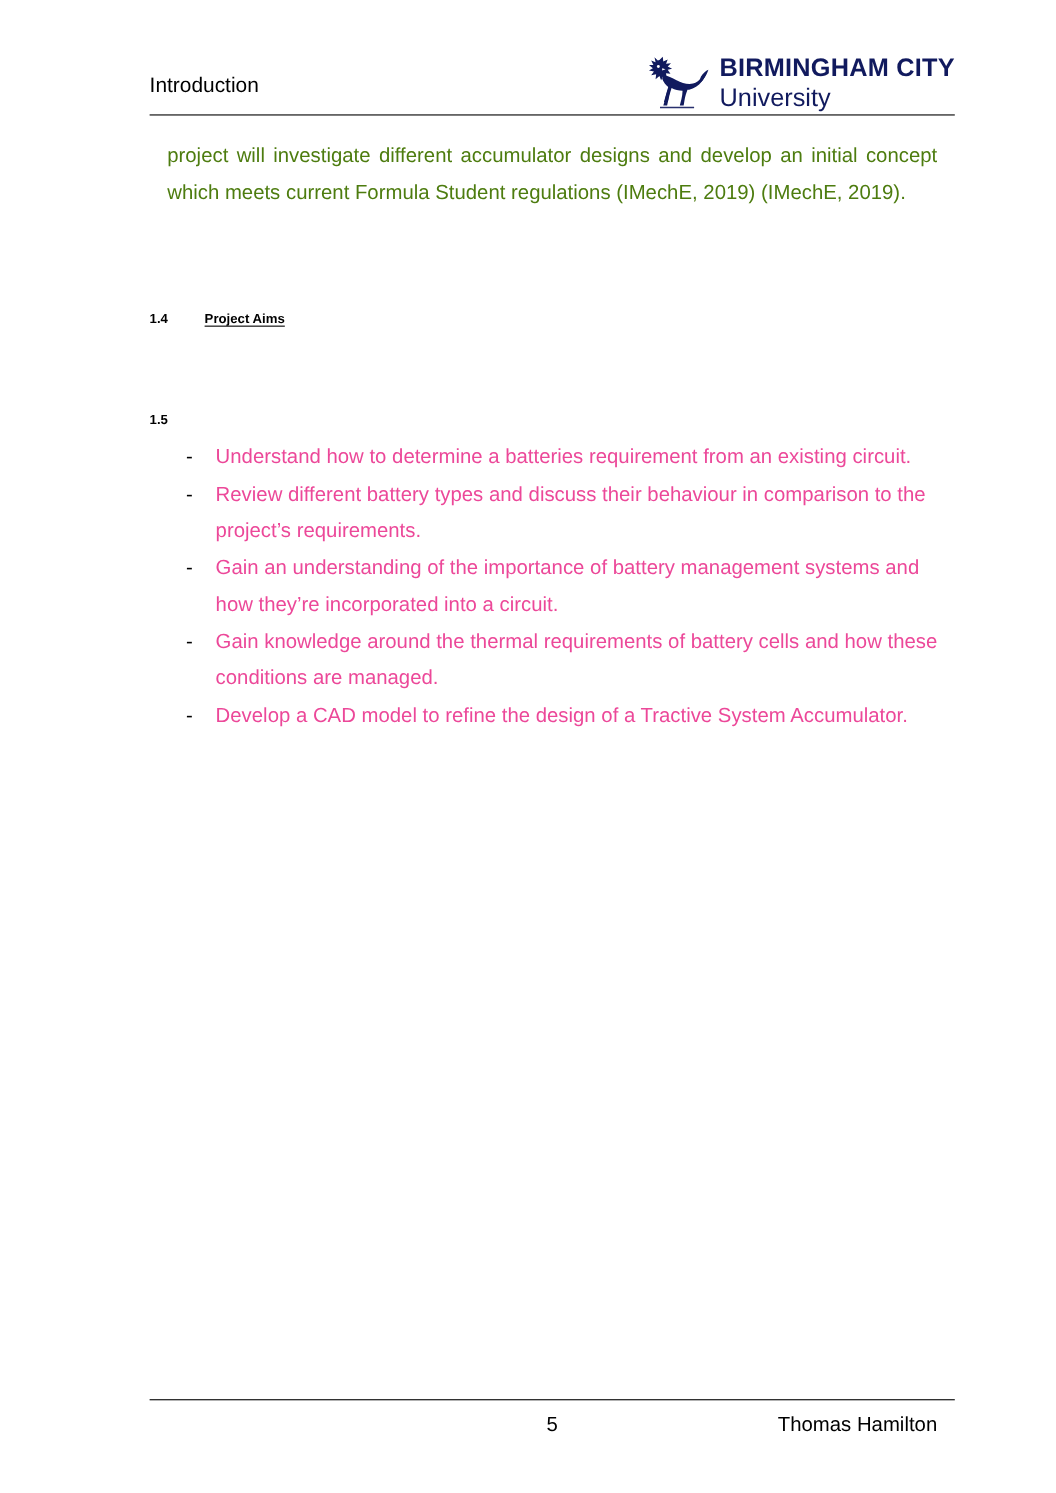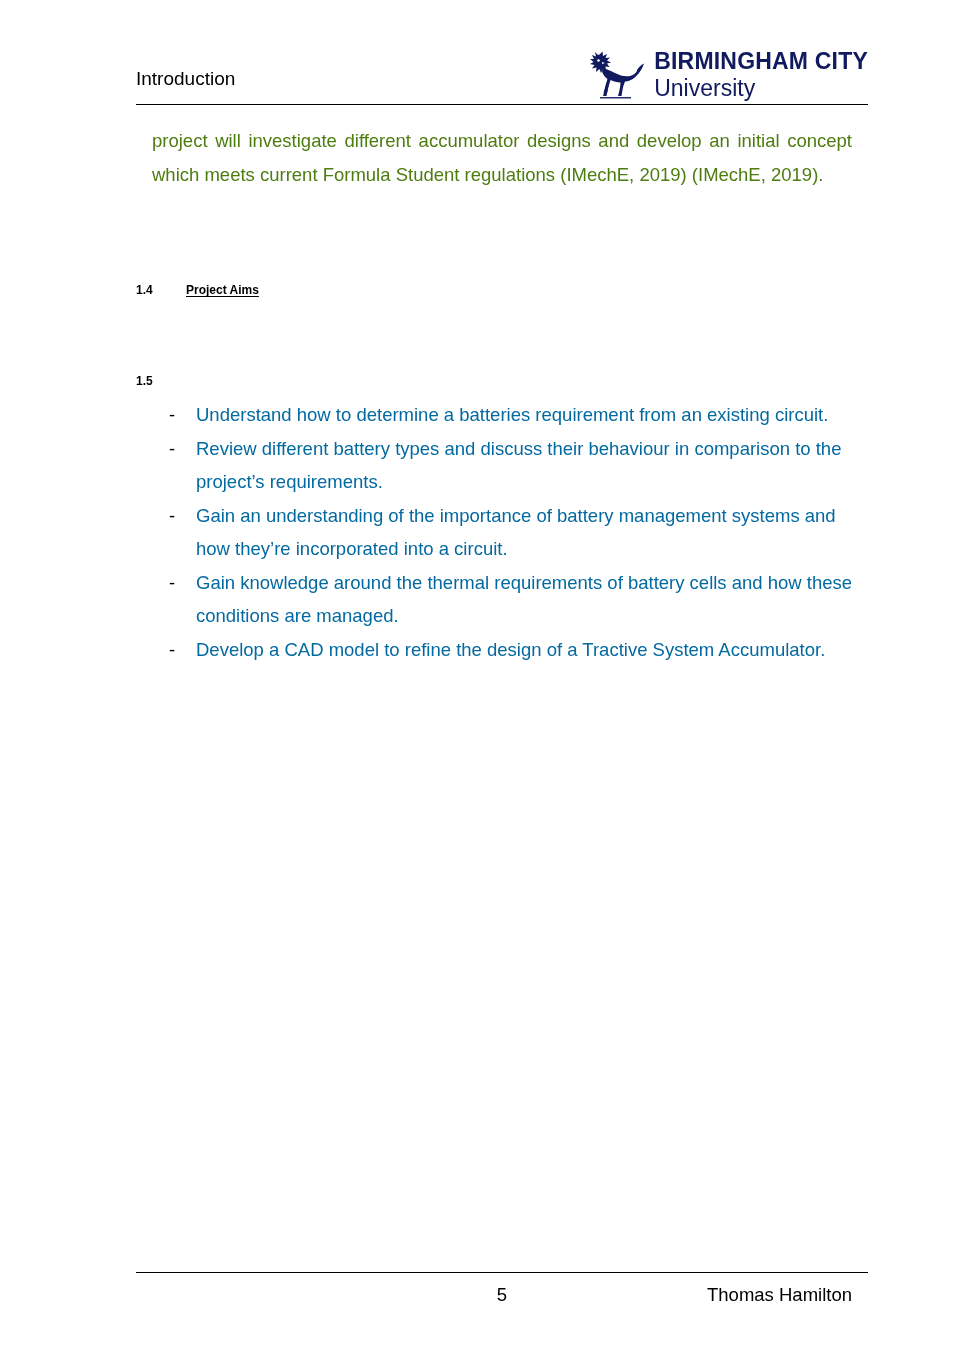--- a/index.html
+++ b/index.html
@@ -136,21 +136,21 @@
     line-height: 33.5px;
   }
   .bullet-marker {
     flex: 0 0 auto;
     width: 27px;
     margin-left: 33px;
     color: #000;
   }
   .bullet-text {
     flex: 1 1 auto;
-    color: #0369a1;
+    color: #ec4899;
   }
 
   
   .footer-rule {
     position: absolute;
     left: 136px;
     top: 1272px;
     width: 732px;
     height: 0;
     border-top: 1.6px solid #000;

